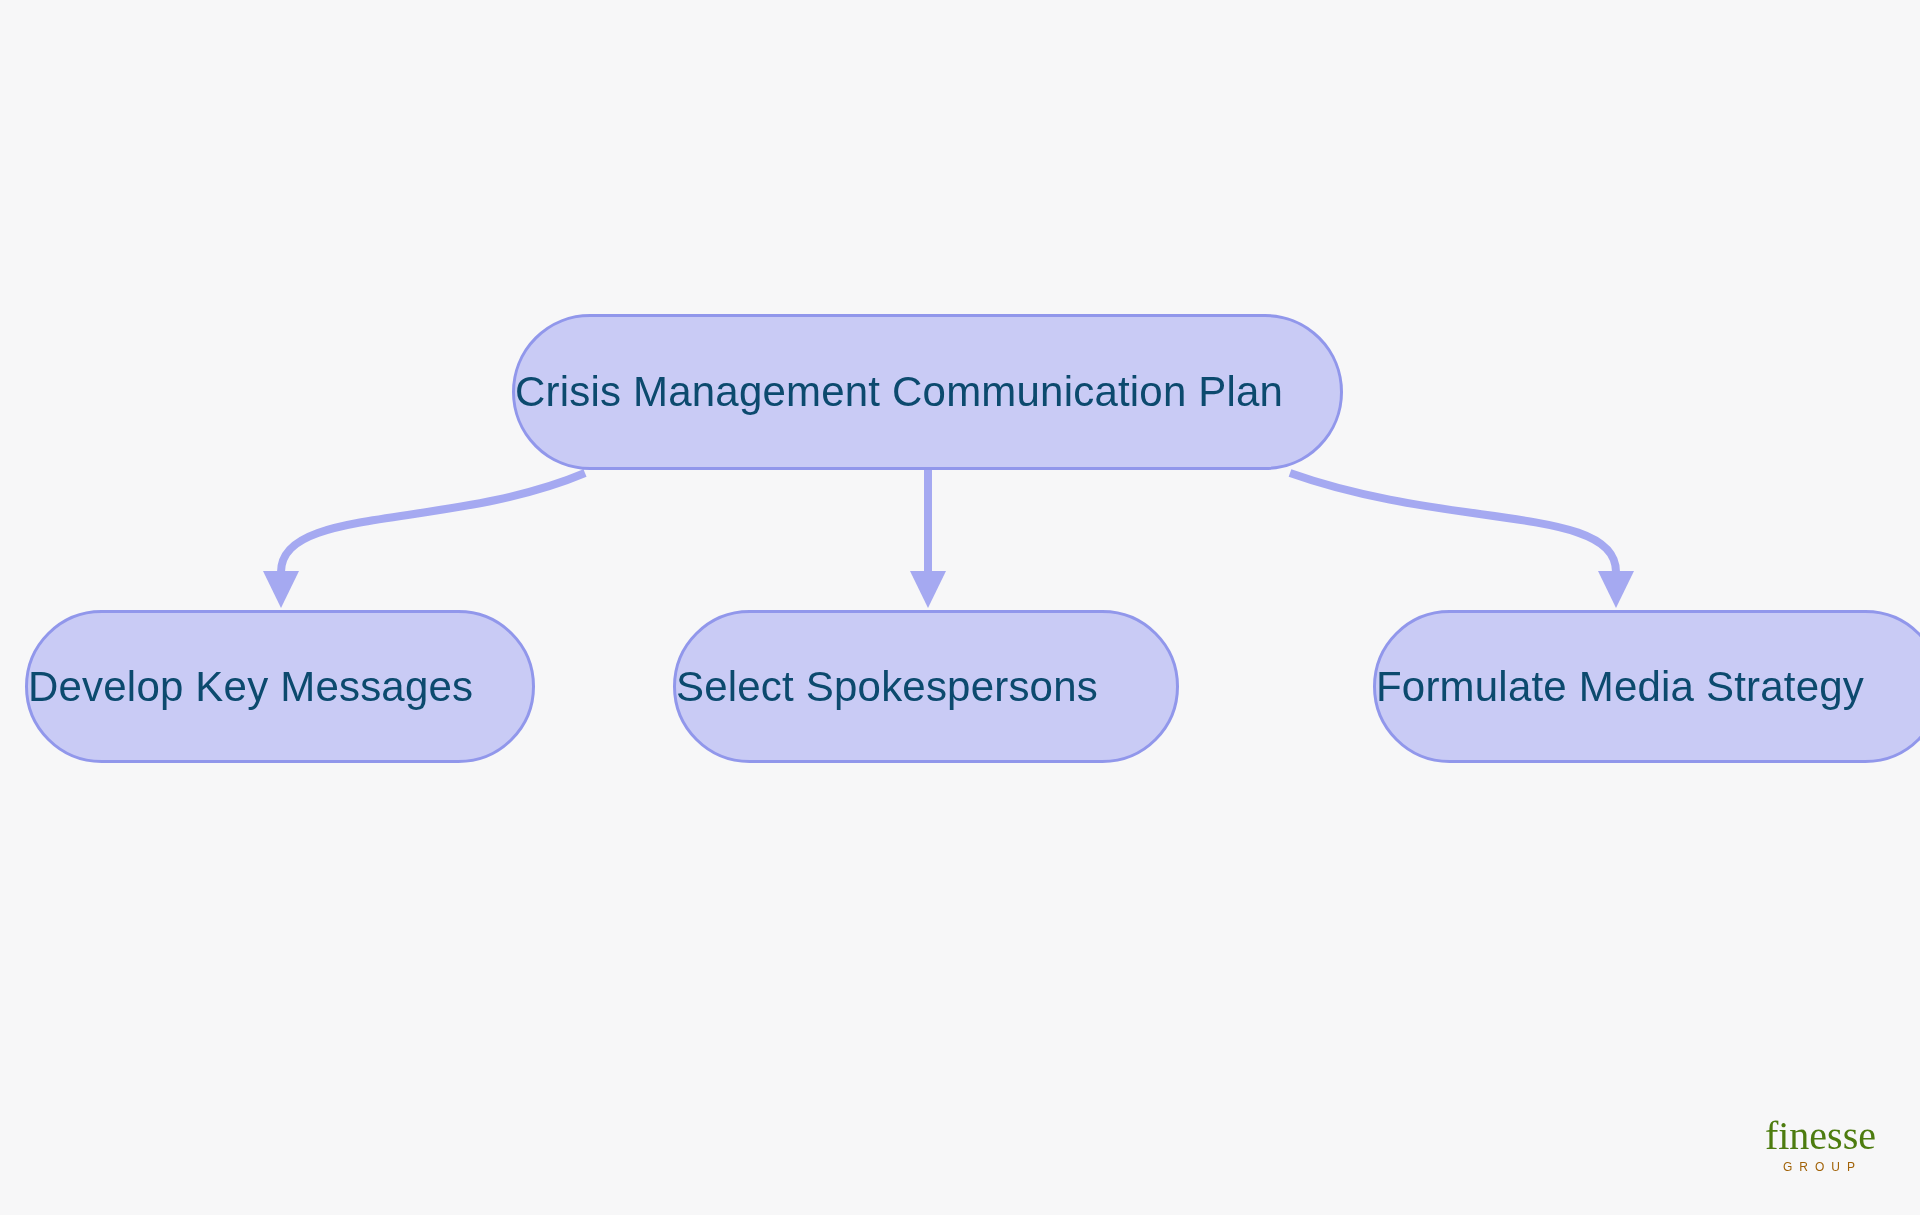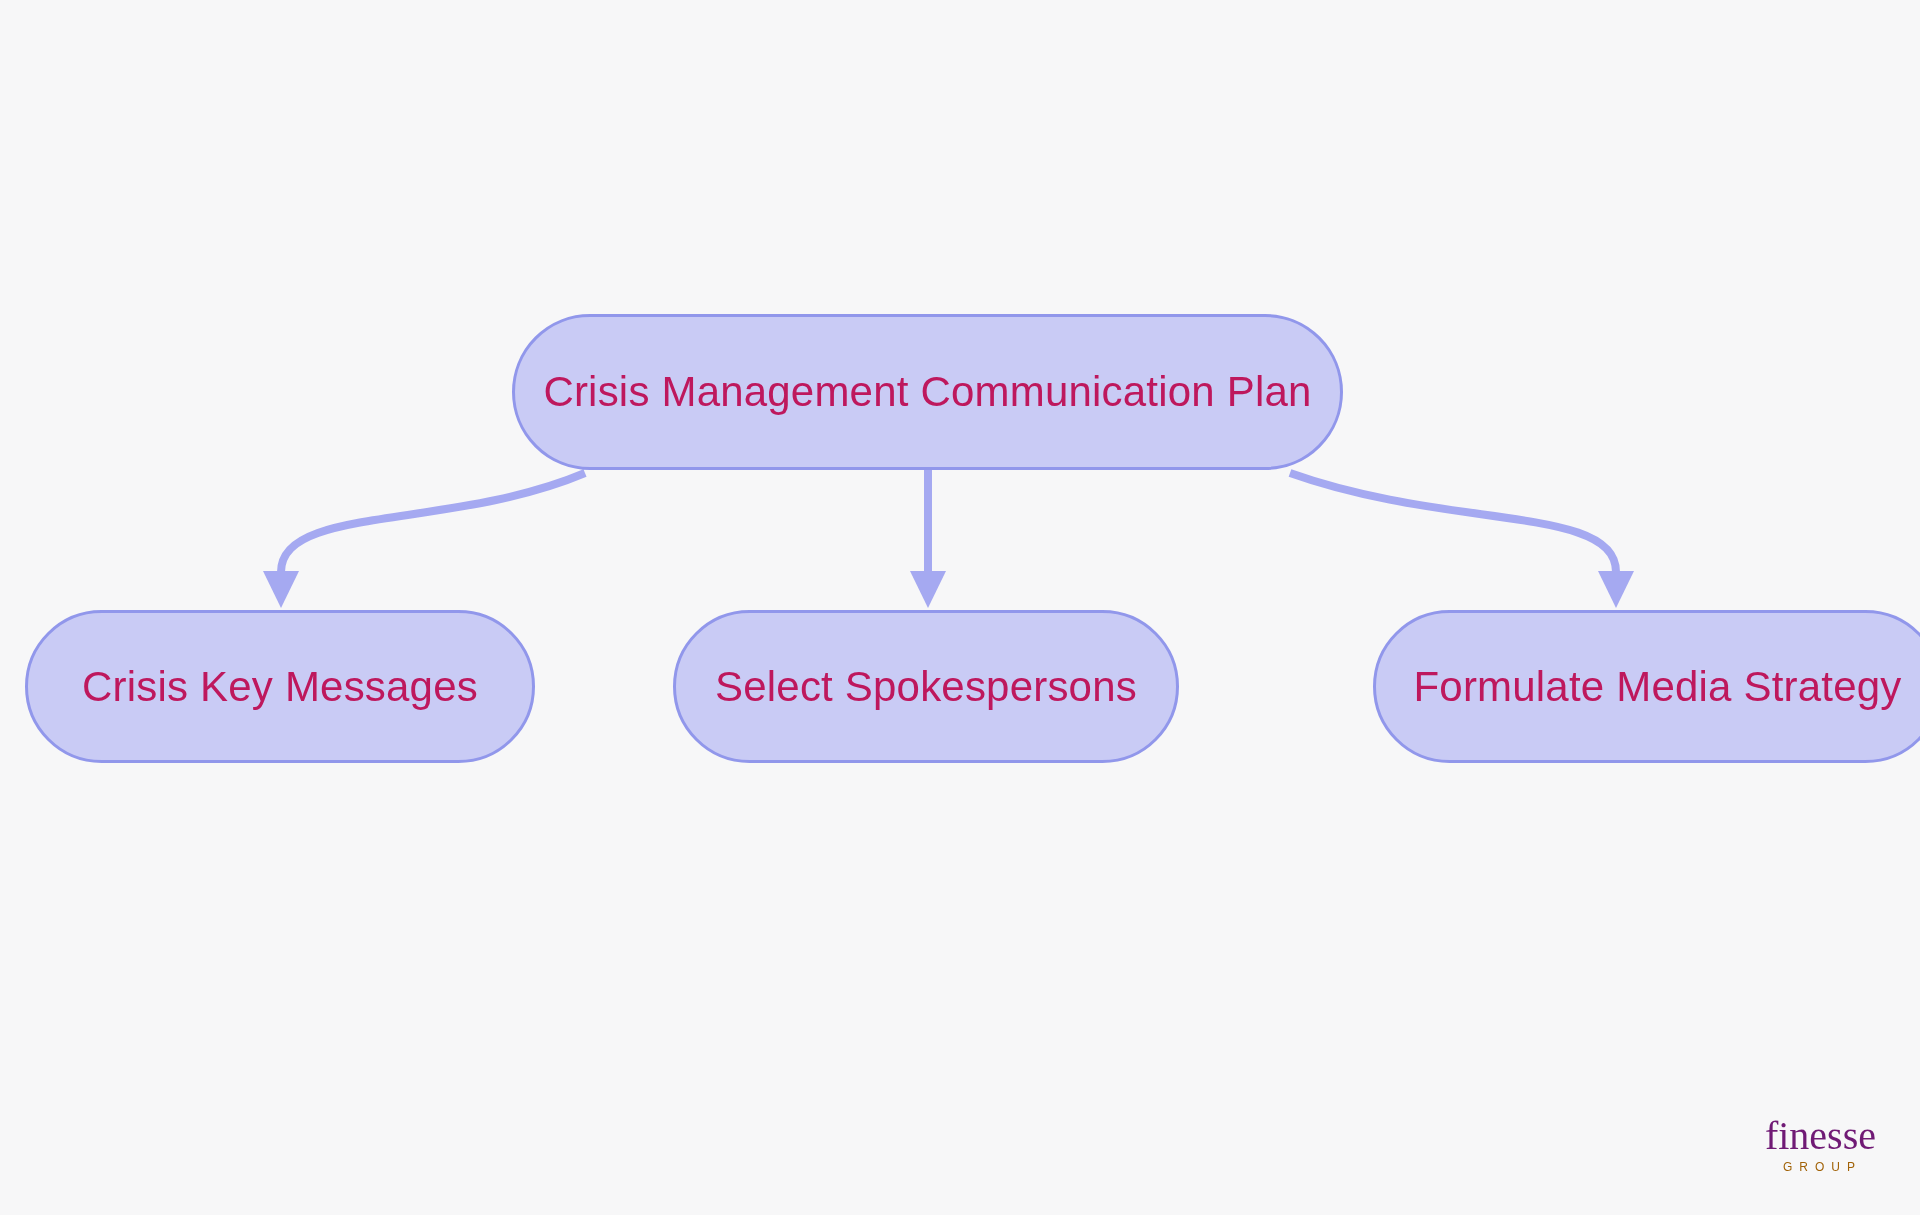--- a/index.html
+++ b/index.html
@@ -27,44 +27,43 @@
     stroke-width: 8;
   }
   .arrowhead {
     fill: #a5a9f1;
     stroke: none;
   }
   .node {
     position: absolute;
     display: flex;
     align-items: center;
-    justify-content: center;
     background: #c9cbf5;
     border: 3px solid #9197eb;
-    color: #be185d;
+    color: #0c4a6e;
     font-size: 42px;
     letter-spacing: 0.2px;
     text-align: center;
     white-space: nowrap;
   }
   .node-root   { left: 512px;  top: 314px; width: 831px; height: 156px; border-radius: 78px; }
   .node-left   { left: 25px;   top: 610px; width: 510px; height: 153px; border-radius: 77px; }
   .node-mid    { left: 673px;  top: 610px; width: 506px; height: 153px; border-radius: 77px; }
   .node-right  { left: 1373px; top: 610px; width: 569px; height: 153px; border-radius: 77px; }
   .logo {
     position: absolute;
     right: 44px;
     top: 1116px;
     text-align: center;
   }
   .logo-name {
     font-family: "Liberation Serif", serif;
     font-size: 40px;
     font-weight: 400;
-    color: #701a75;
+    color: #4d7c0f;
     line-height: 1.0;
   }
   .logo-tag {
     font-family: "Liberation Sans", sans-serif;
     font-size: 12px;
     font-weight: 500;
     color: #a16207;
     letter-spacing: 7px;
     margin-top: 4px;
     margin-left: 4px; 
@@ -91,21 +90,21 @@
       <path class="edge" d="M 1290 473 C 1450 530, 1616 505, 1616 572"></path>
       <polygon class="arrowhead" points="1598,571 1634,571 1616,608"></polygon>
     </g>
   </svg>
 
   <div class="node node-root">
     <span>Crisis Management Communication Plan</span>
   </div>
 
   <div class="node node-left">
-    <span>Crisis Key Messages</span>
+    <span>Develop Key Messages</span>
   </div>
 
   <div class="node node-mid">
     <span>Select Spokespersons</span>
   </div>
 
   <div class="node node-right">
     <span>Formulate Media Strategy</span>
   </div>
 

